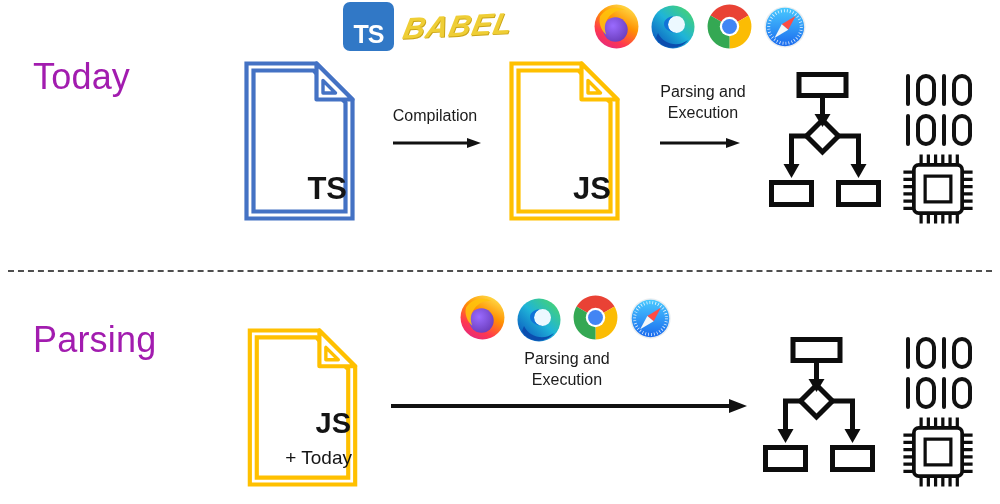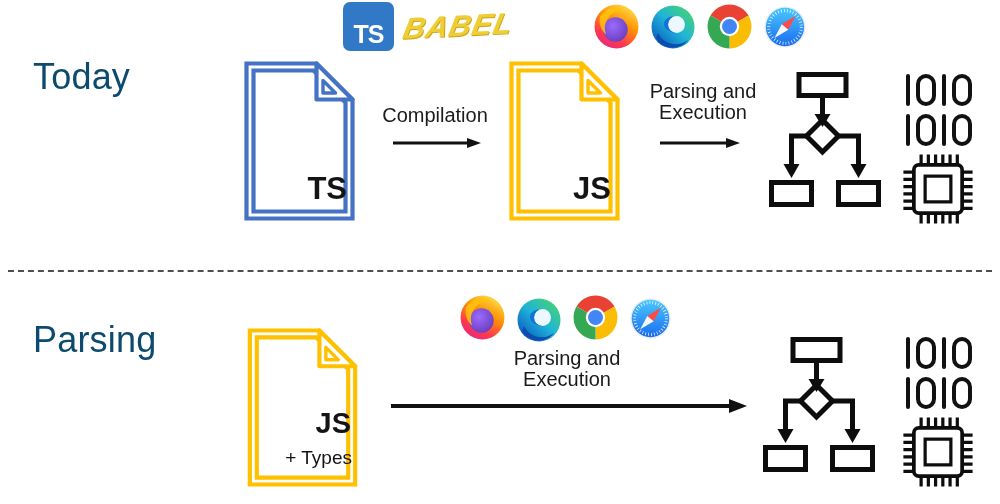--- a/index.html
+++ b/index.html
@@ -1,42 +1,42 @@
 <!DOCTYPE html>
 <html><head>
 <meta charset="utf-8">
 <style>
   html,body{margin:0;padding:0;background:#fff;}
   .canvas{
     position:relative;width:1000px;height:504px;background:#ffffff;
     font-family:"Liberation Sans","DejaVu Sans",sans-serif;color:#141414;overflow:hidden;
   }
   .abs{position:absolute;}
-  .section-label{font-size:36px;letter-spacing:.2px;color:#0c4a6e;white-space:nowrap;}
+  .section-label{font-size:36px;letter-spacing:.2px;color:#a21caf;white-space:nowrap;}
 
   
   .ts-logo{left:343px;top:2px;width:51px;height:49px;background:#3178C6;border-radius:7px;
            display:flex;align-items:flex-end;justify-content:center;}
   .ts-logo span{color:#fff;font-weight:bold;font-size:25px;line-height:1;padding-bottom:4px;letter-spacing:-1px;}
 
   
   .babel-logo{left:406px;top:6px;width:104px;height:40px;display:flex;align-items:center;justify-content:center;}
   .babel-logo span{font-size:30px;font-weight:bold;font-style:italic;color:#EFCE35;
       transform:skewX(-14deg) rotate(-3deg);letter-spacing:1px;
       text-shadow:1px 1px 0 #caa416;}
 
   
   .doc{width:113px;}
   .doc-blue{color:#4472C4;}
   .doc-yellow{color:#FFC000;}
   .doc .doc-label{position:absolute;font-weight:bold;color:#141414;line-height:1;}
   .doc .doc-sublabel{position:absolute;color:#141414;line-height:1;}
 
   
-  .step-label{font-size:20px;color:#1b1b1b;text-align:center;line-height:21px;white-space:nowrap;}
+  .step-label{font-size:16px;color:#1b1b1b;text-align:center;line-height:21px;white-space:nowrap;}
   .arrow-line{stroke:#111;}
   .arrow-head{fill:#111;}
 
   .browser-row{display:flex;gap:8px;align-items:flex-start;}
   .browser-row svg{display:block;}
 
   
   .binary{display:flex;flex-direction:column;gap:8px;}
   .binary-row{display:flex;gap:6px;height:32px;align-items:stretch;}
   .bit-one{width:4px;background:#111;border-radius:2px;}
@@ -212,21 +212,21 @@
 
   <div class="abs divider"></div>
 
   <div class="abs section-label" style="left:33px;top:319px;">Parsing</div>
 
   <div class="abs doc doc-yellow" style="left:246px;top:327px;height:161px;">
     <svg width="113" height="161">
         <use href="#ic-doc"></use>
       </svg>
     <div class="doc-label" style="right:8px;bottom:50px;font-size:29px;">JS</div>
-    <div class="doc-sublabel" style="right:7px;bottom:21px;font-size:19px;">+ Types</div>
+    <div class="doc-sublabel" style="right:7px;bottom:21px;font-size:19px;">+ Today</div>
   </div>
 
   <div class="abs browser-row" style="left:458px;top:293px;">
     <svg width="49" height="49" aria-label="Firefox">
         <use href="#ic-firefox"></use>
       </svg>
     <svg width="48" height="48" style="margin-top:3px" aria-label="Microsoft Edge">
         <use href="#ic-edge"></use>
       </svg>
     <svg width="49" height="49" aria-label="Google Chrome">

